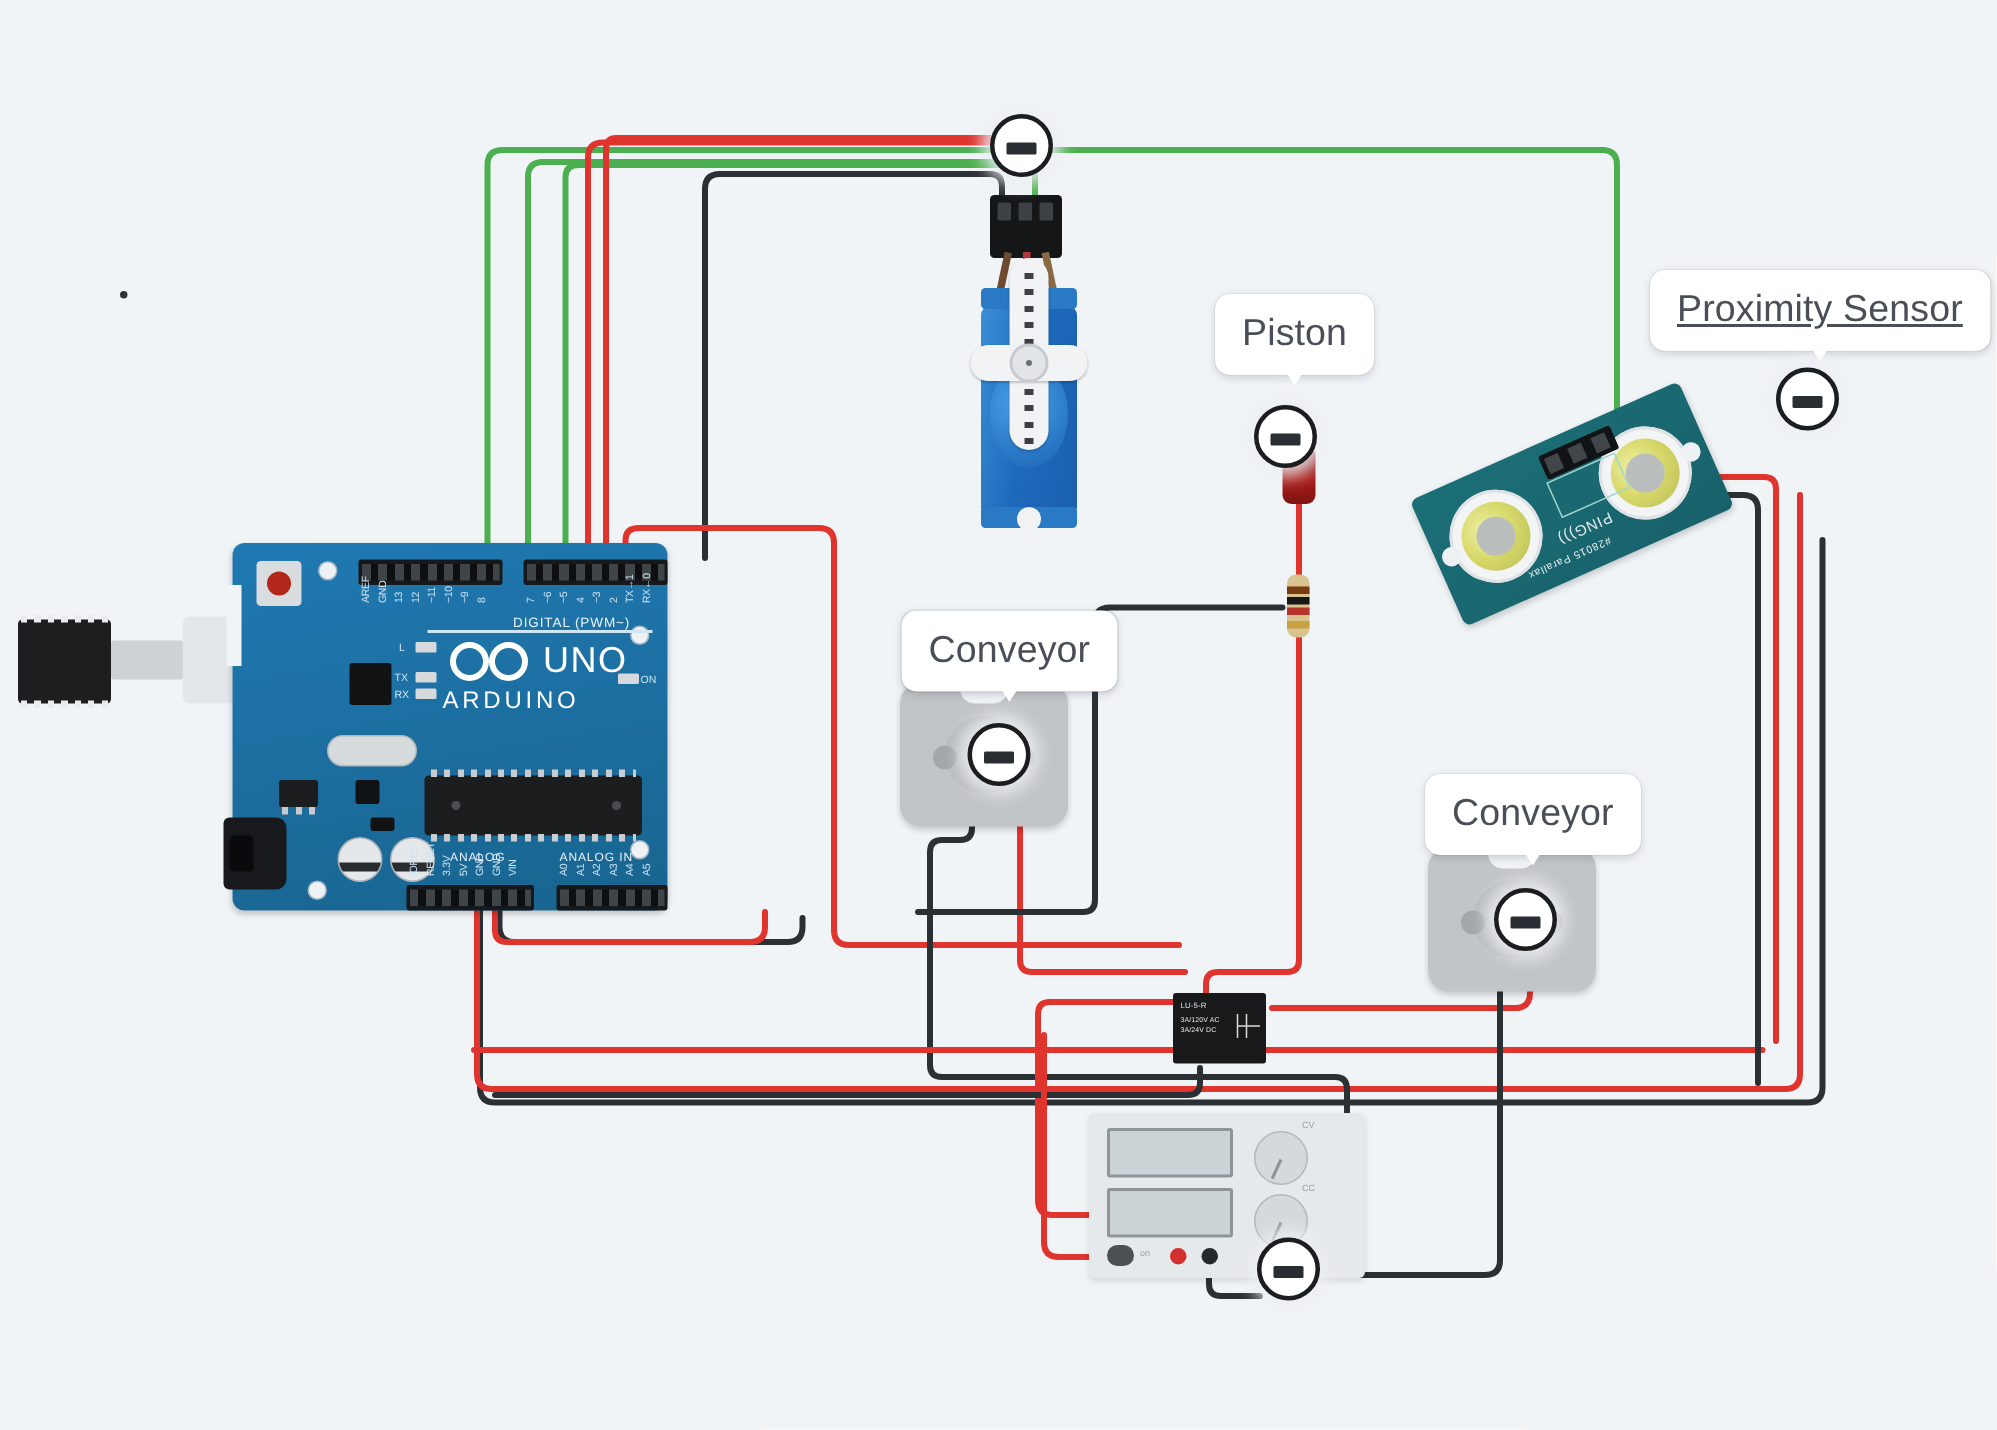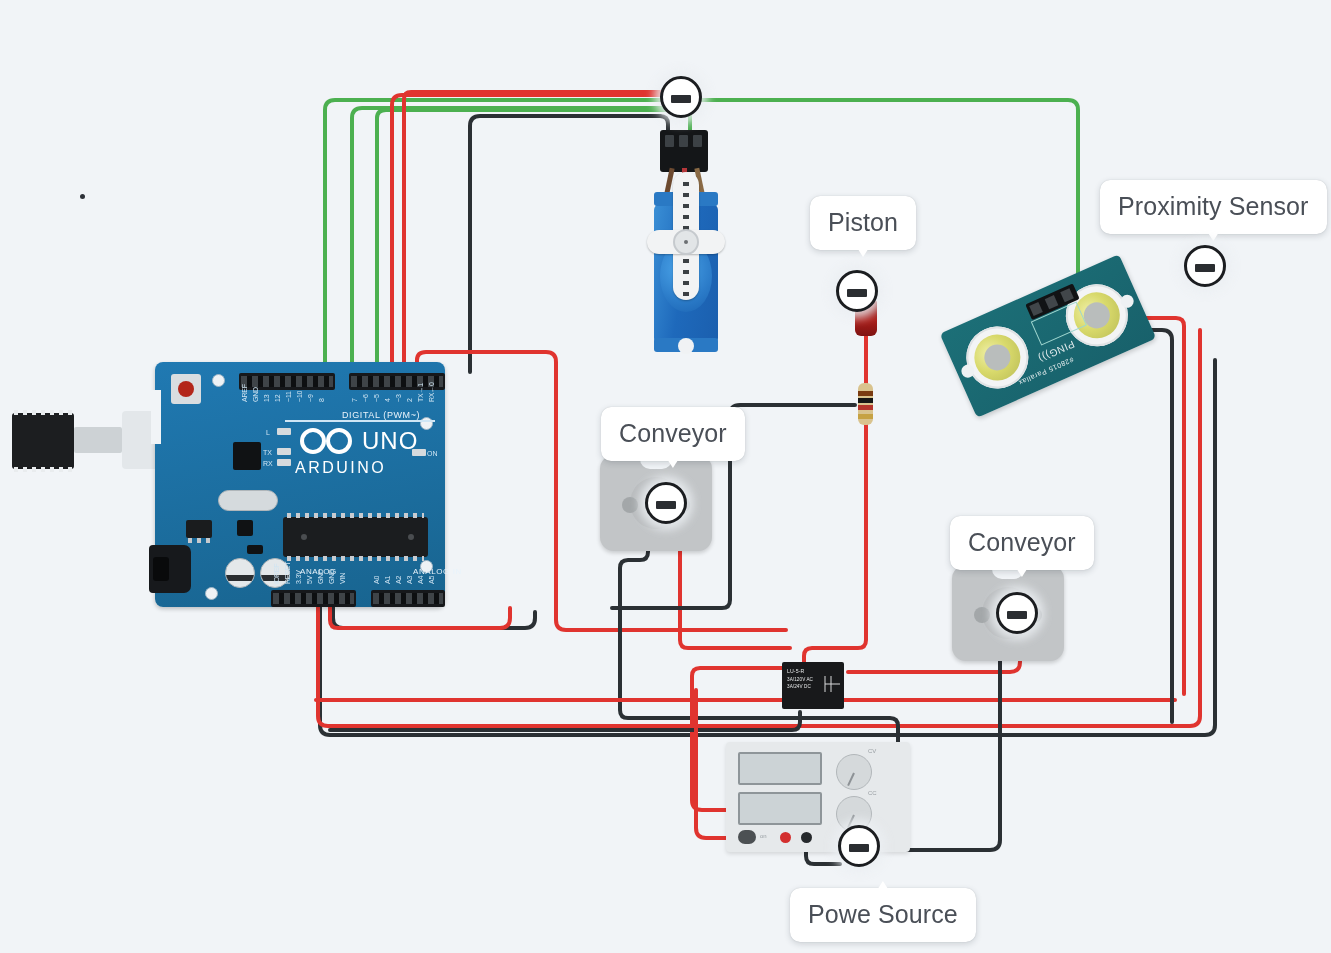--- a/index.html
+++ b/index.html
@@ -701,21 +701,21 @@
     <div class="smd" style="left:92px; top:183px; width:16px; height:9px;" data-name="smd-resistor"></div>
     <div class="ic-chip" style="left:128px; top:155px; width:145px; height:40px;" data-name="atmega-ic">
     </div>
     <div class="ic-dot" style="left:146px; top:172px;" data-name="ic-pin1-dot"></div>
     <div class="ic-dot" style="left:253px; top:172px;" data-name="ic-dot"></div>
     <div class="cap" style="left:70px; top:196px;" data-name="electrolytic-cap"></div>
     <div class="cap" style="left:105px; top:196px;" data-name="electrolytic-cap"></div>
     <div class="barrel" data-name="dc-barrel-jack"></div>
 
     <div class="silk" style="left:145px; top:205px; font-size:8px;" data-name="power-header-silkscreen">ANALOG</div>
-    <div class="silk" style="left:218px; top:205px; font-size:8px;margin-left:40px;" data-name="analog-header-silkscreen">ANALOG IN</div>
+    <div class="silk" style="left:218px; top:205px; font-size:8px;" data-name="analog-header-silkscreen">ANALOG IN</div>
 
     <div class="pinlabels" style="left:116px; top:213px;" data-name="power-pin-labels">
       <span data-name="pin-label">IOREF</span><span data-name="pin-label">RESET</span><span data-name="pin-label">3.3V</span><span data-name="pin-label">5V</span><span data-name="pin-label">GND</span><span data-name="pin-label">GND</span><span data-name="pin-label">VIN</span>
     </div>
     <div class="pinlabels" style="left:216px; top:213px;" data-name="analog-pin-labels">
       <span data-name="pin-label">A0</span><span data-name="pin-label">A1</span><span data-name="pin-label">A2</span><span data-name="pin-label">A3</span><span data-name="pin-label">A4</span><span data-name="pin-label">A5</span>
     </div>
 
     <div class="header-strip" style="left:116px; top:228px; width:85px;" data-name="power-header">
       <div class="pinrow"></div>
@@ -808,25 +808,24 @@
     <div class="psu-label" style="left:34px; top:91px;" data-name="psu-power-label">on</div>
     <div class="psu-term" style="left:54px; top:90px; background:#d32f2f;" data-name="psu-terminal-positive"></div>
     <div class="psu-term" style="left:75px; top:90px; background:#26292c;" data-name="psu-terminal-negative"></div>
   </div>
 
   <div class="handle" style="left:660px; top:76px;" data-name="collapse-handle-geneva-wheel"></div>
 
   <div class="callout" style="left:810px; top:196px;" data-name="callout-piston">Piston</div>
   <div class="handle" style="left:836px; top:270px;" data-name="collapse-handle-piston"></div>
 
-  <div class="callout" style="left:1100px; top:180px;" data-name="callout-proximity-sensor">Proximity Sensor</div>
+  <div class="callout" style="left:1100px; top:180px;text-decoration:underline;" data-name="callout-proximity-sensor">Proximity Sensor</div>
   <div class="handle" style="left:1184px; top:245px;" data-name="collapse-handle-proximity-sensor"></div>
 
   <div class="callout" style="left:601px; top:407px;" data-name="callout-conveyor-1">Conveyor</div>
   <div class="handle" style="left:645px; top:482px;" data-name="collapse-handle-conveyor-1"></div>
 
   <div class="callout" style="left:950px; top:516px;" data-name="callout-conveyor-2">Conveyor</div>
   <div class="handle" style="left:996px; top:592px;" data-name="collapse-handle-conveyor-2"></div>
 
-  <div class="callout" style="left:790px; top:888px;" data-name="callout-power-source">Powe Source</div>
   <div class="handle" style="left:838px; top:825px;" data-name="collapse-handle-power-source"></div>
 
 </div>
 
 </body></html>

